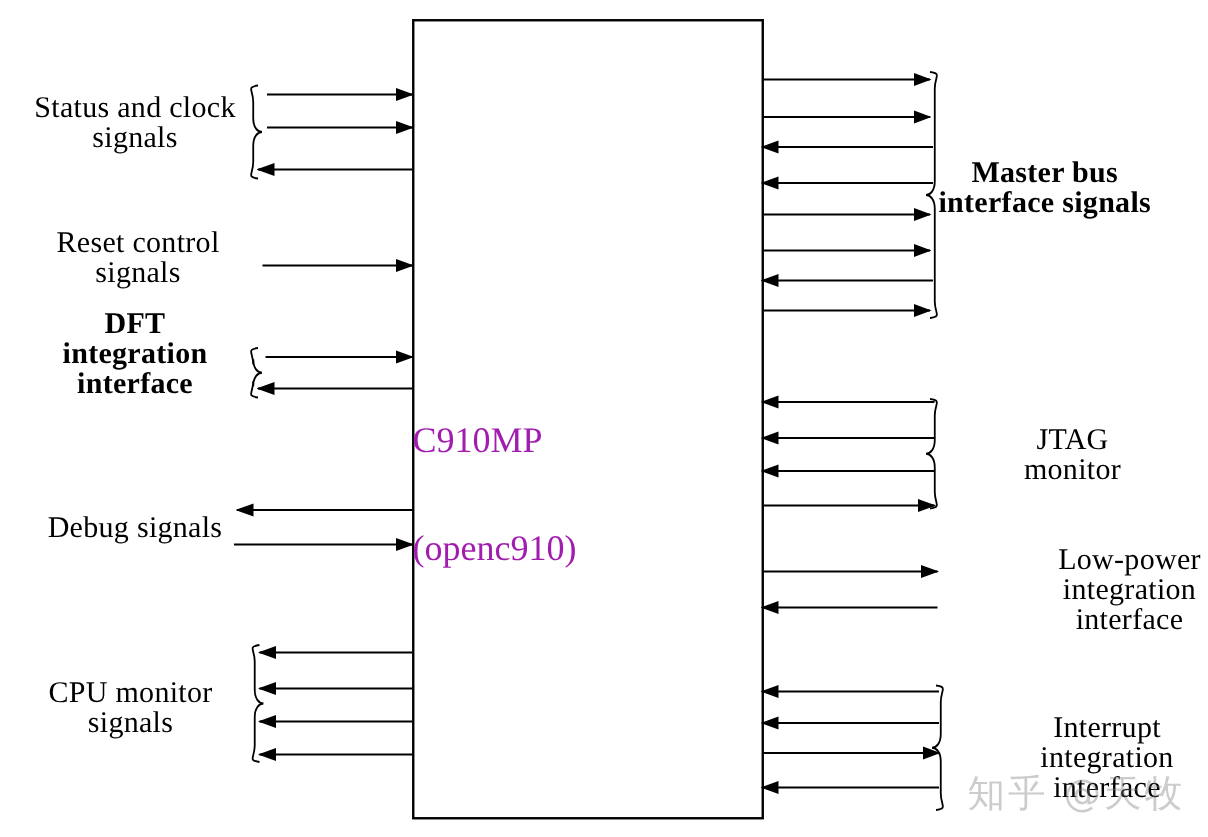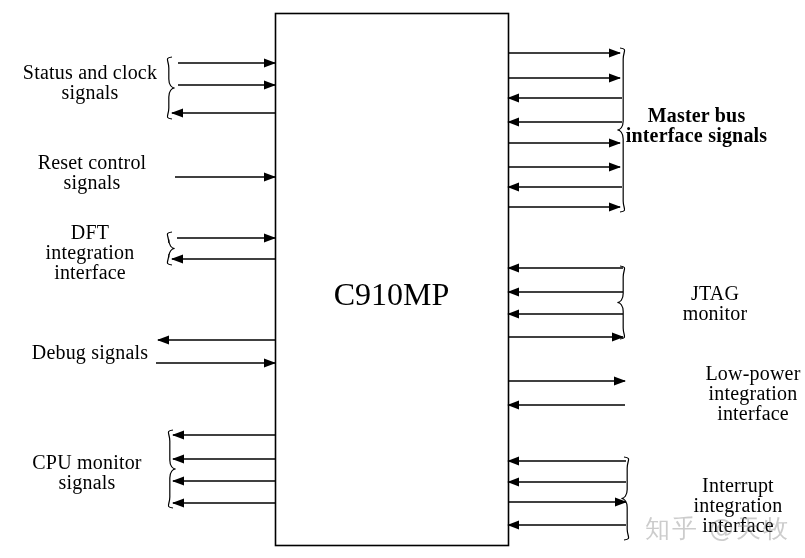--- a/index.html
+++ b/index.html
@@ -28,24 +28,24 @@
     font-size: 20px;
     color: #000000;
     line-height: 20px;
     text-align: center;
     white-space: pre-line;
     letter-spacing: 0.2px;
   }
   .core-title {
     position: absolute;
     font-family: "Liberation Serif", "DejaVu Serif", serif;
-    font-size: 32px;
-    color: #000000;
+    font-size: 24px;
+    color: #a21caf;
     line-height: 36px;
-    text-align: center;
+    text-align: left;
     white-space: pre-line;
     width: 233px;
     left: 275px;
     top: 240px;
   }
   .watermark {
     position: absolute;
     font-family: "DejaVu Sans", sans-serif;
     font-size: 25px;
     color: rgba(120,120,120,0.38);
@@ -113,28 +113,29 @@
       </g>
     <g id="right-braces">
         <path d="M 620,48 C 628,49 623.18,51 623.18,59 L 623.18,121 C 623.18,127 620.18,130 617.35,130 C 620.18,130 623.18,133 623.18,139 L 623.18,201 C 623.18,209 628,211 620,212" fill="none" stroke="#000000" stroke-width="1.2"></path>
         <path d="M 620,266 C 628,267 623.18,269 623.18,277 L 623.18,293.5 C 623.18,299.5 620.18,302.5 617.35,302.5 C 620.18,302.5 623.18,305.5 623.18,311.5 L 623.18,328 C 623.18,336 628,338 620,339" fill="none" stroke="#000000" stroke-width="1.2"></path>
         <path d="M 624,457 C 632,458 627.18,460 627.18,468 L 627.18,489.5 C 627.18,495.5 624.18,498.5 621.35,498.5 C 624.18,498.5 627.18,501.5 627.18,507.5 L 627.18,529 C 627.18,537 632,539 624,540" fill="none" stroke="#000000" stroke-width="1.2"></path>
       </g>
   </svg>
 
   <div class="core-title">
     <span>C910MP</span><br>
+    <span>(openc910)</span>
   </div>
 
   <div id="labels-layer">
       <div class="lbl" style="left: 20px; top: 62px; width: 140px;">Status and clock
 signals</div>
       <div class="lbl" style="left: 22px; top: 152px; width: 140px;">Reset control
 signals</div>
-      <div class="lbl" style="left: 30px; top: 222px; width: 120px;">DFT
+      <div class="lbl" style="left: 30px; top: 206px; width: 120px; font-weight: bold;">DFT
 integration
 interface</div>
       <div class="lbl" style="left: 20px; top: 342px; width: 140px;">Debug signals</div>
       <div class="lbl" style="left: 22px; top: 452px; width: 130px;">CPU monitor
 signals</div>
       <div class="lbl" style="left: 624px; top: 105px; width: 145px; font-weight: bold;">Master bus
 interface signals</div>
       <div class="lbl" style="left: 660px; top: 283px; width: 110px;">JTAG
 monitor</div>
       <div class="lbl" style="left: 693px; top: 363px; width: 120px;">Low-power

